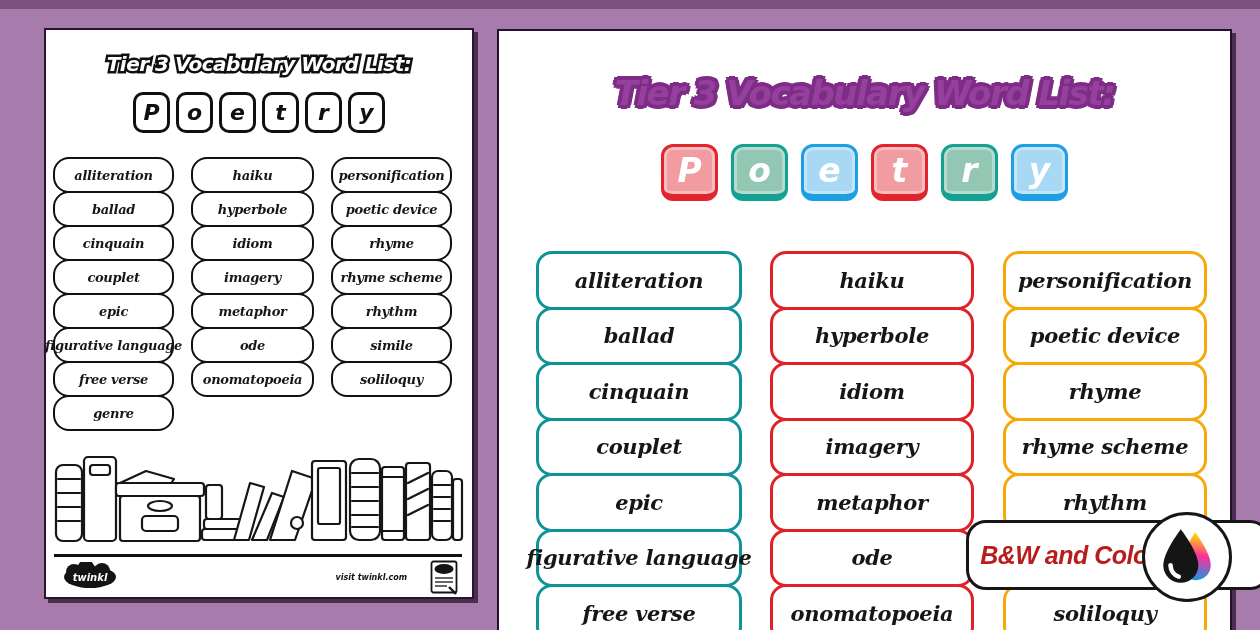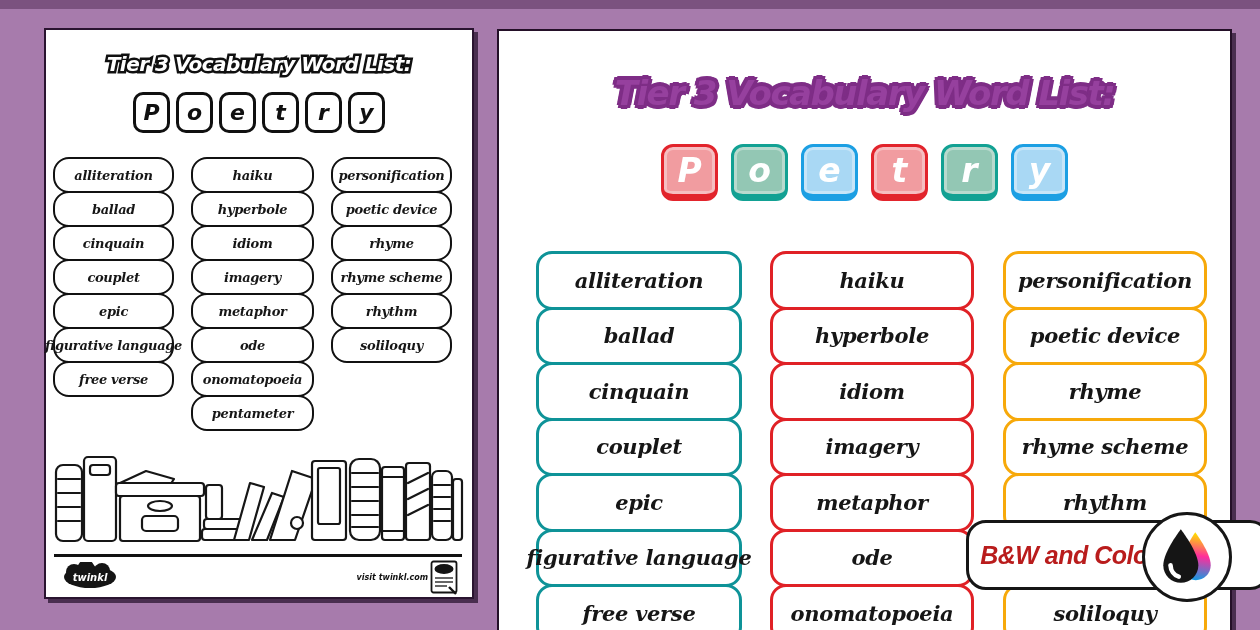--- a/index.html
+++ b/index.html
@@ -34,21 +34,21 @@
     display:flex;align-items:center;justify-content:center;
     font-size:13px;letter-spacing:-0.3px;white-space:nowrap;background:#fff;
   }
   .bw-cell:first-child{margin-top:0;}
   #bw-col-0{left:7px;width:121px;}
   #bw-col-1{left:145px;width:123px;}
   #bw-col-2{left:285px;width:121px;}
   .books{position:absolute;left:8px;top:423px;}
   .footer-rule{position:absolute;left:8px;top:524px;width:408px;height:3px;background:#111;}
   .twinkl-logo{position:absolute;left:16px;top:532px;}
-  .visit-text{position:absolute;right:44px;top:543px;font-size:8px;font-weight:bold;color:#111;}
+  .visit-text{position:absolute;right:65px;top:543px;font-size:8px;font-weight:bold;color:#111;}
   .quality-badge{position:absolute;right:14px;top:530px;}
 
   
   #color-page{left:497px;top:29px;width:731px;height:640px;border-color:#241028;}
   .color-title{
     position:absolute;left:0;top:42px;width:100%;text-align:center;
     font-weight:bold;font-size:34px;letter-spacing:-1.5px;color:#96409E;
     -webkit-text-stroke:7px #fff;paint-order:stroke fill;
     text-shadow:0 4px 0 #7E2D86,0 -4px 0 #7E2D86,4px 0 0 #7E2D86,-4px 0 0 #7E2D86,
                 3px 3px 0 #7E2D86,-3px -3px 0 #7E2D86,3px -3px 0 #7E2D86,-3px 3px 0 #7E2D86;
@@ -113,37 +113,38 @@
     </div>
 
     <div class="bw-col" id="bw-col-0">
       <div class="bw-cell word-font">alliteration</div>
       <div class="bw-cell word-font">ballad</div>
       <div class="bw-cell word-font">cinquain</div>
       <div class="bw-cell word-font">couplet</div>
       <div class="bw-cell word-font">epic</div>
       <div class="bw-cell word-font">figurative language</div>
       <div class="bw-cell word-font">free verse</div>
+      <div class="bw-cell word-font">genre</div>
     </div>
     <div class="bw-col" id="bw-col-1">
       <div class="bw-cell word-font">haiku</div>
       <div class="bw-cell word-font">hyperbole</div>
       <div class="bw-cell word-font">idiom</div>
       <div class="bw-cell word-font">imagery</div>
       <div class="bw-cell word-font">metaphor</div>
       <div class="bw-cell word-font">ode</div>
       <div class="bw-cell word-font">onomatopoeia</div>
-      <div class="bw-cell word-font">pentameter</div>
     </div>
     <div class="bw-col" id="bw-col-2">
       <div class="bw-cell word-font">personification</div>
       <div class="bw-cell word-font">poetic device</div>
       <div class="bw-cell word-font">rhyme</div>
       <div class="bw-cell word-font">rhyme scheme</div>
       <div class="bw-cell word-font">rhythm</div>
+      <div class="bw-cell word-font">simile</div>
       <div class="bw-cell word-font">soliloquy</div>
     </div>
 
     <svg class="books" width="410" height="96" viewBox="0 0 410 96">
       <g fill="#fff" stroke="#161616" stroke-width="2.2" stroke-linejoin="round" stroke-linecap="round">
         <rect x="2" y="12" width="26" height="76" rx="7"></rect>
         <line x1="4" y1="26" x2="26" y2="26"></line>
           <line x1="4" y1="40" x2="26" y2="40"></line>
         <line x1="4" y1="54" x2="26" y2="54"></line>
           <line x1="4" y1="68" x2="26" y2="68"></line>

